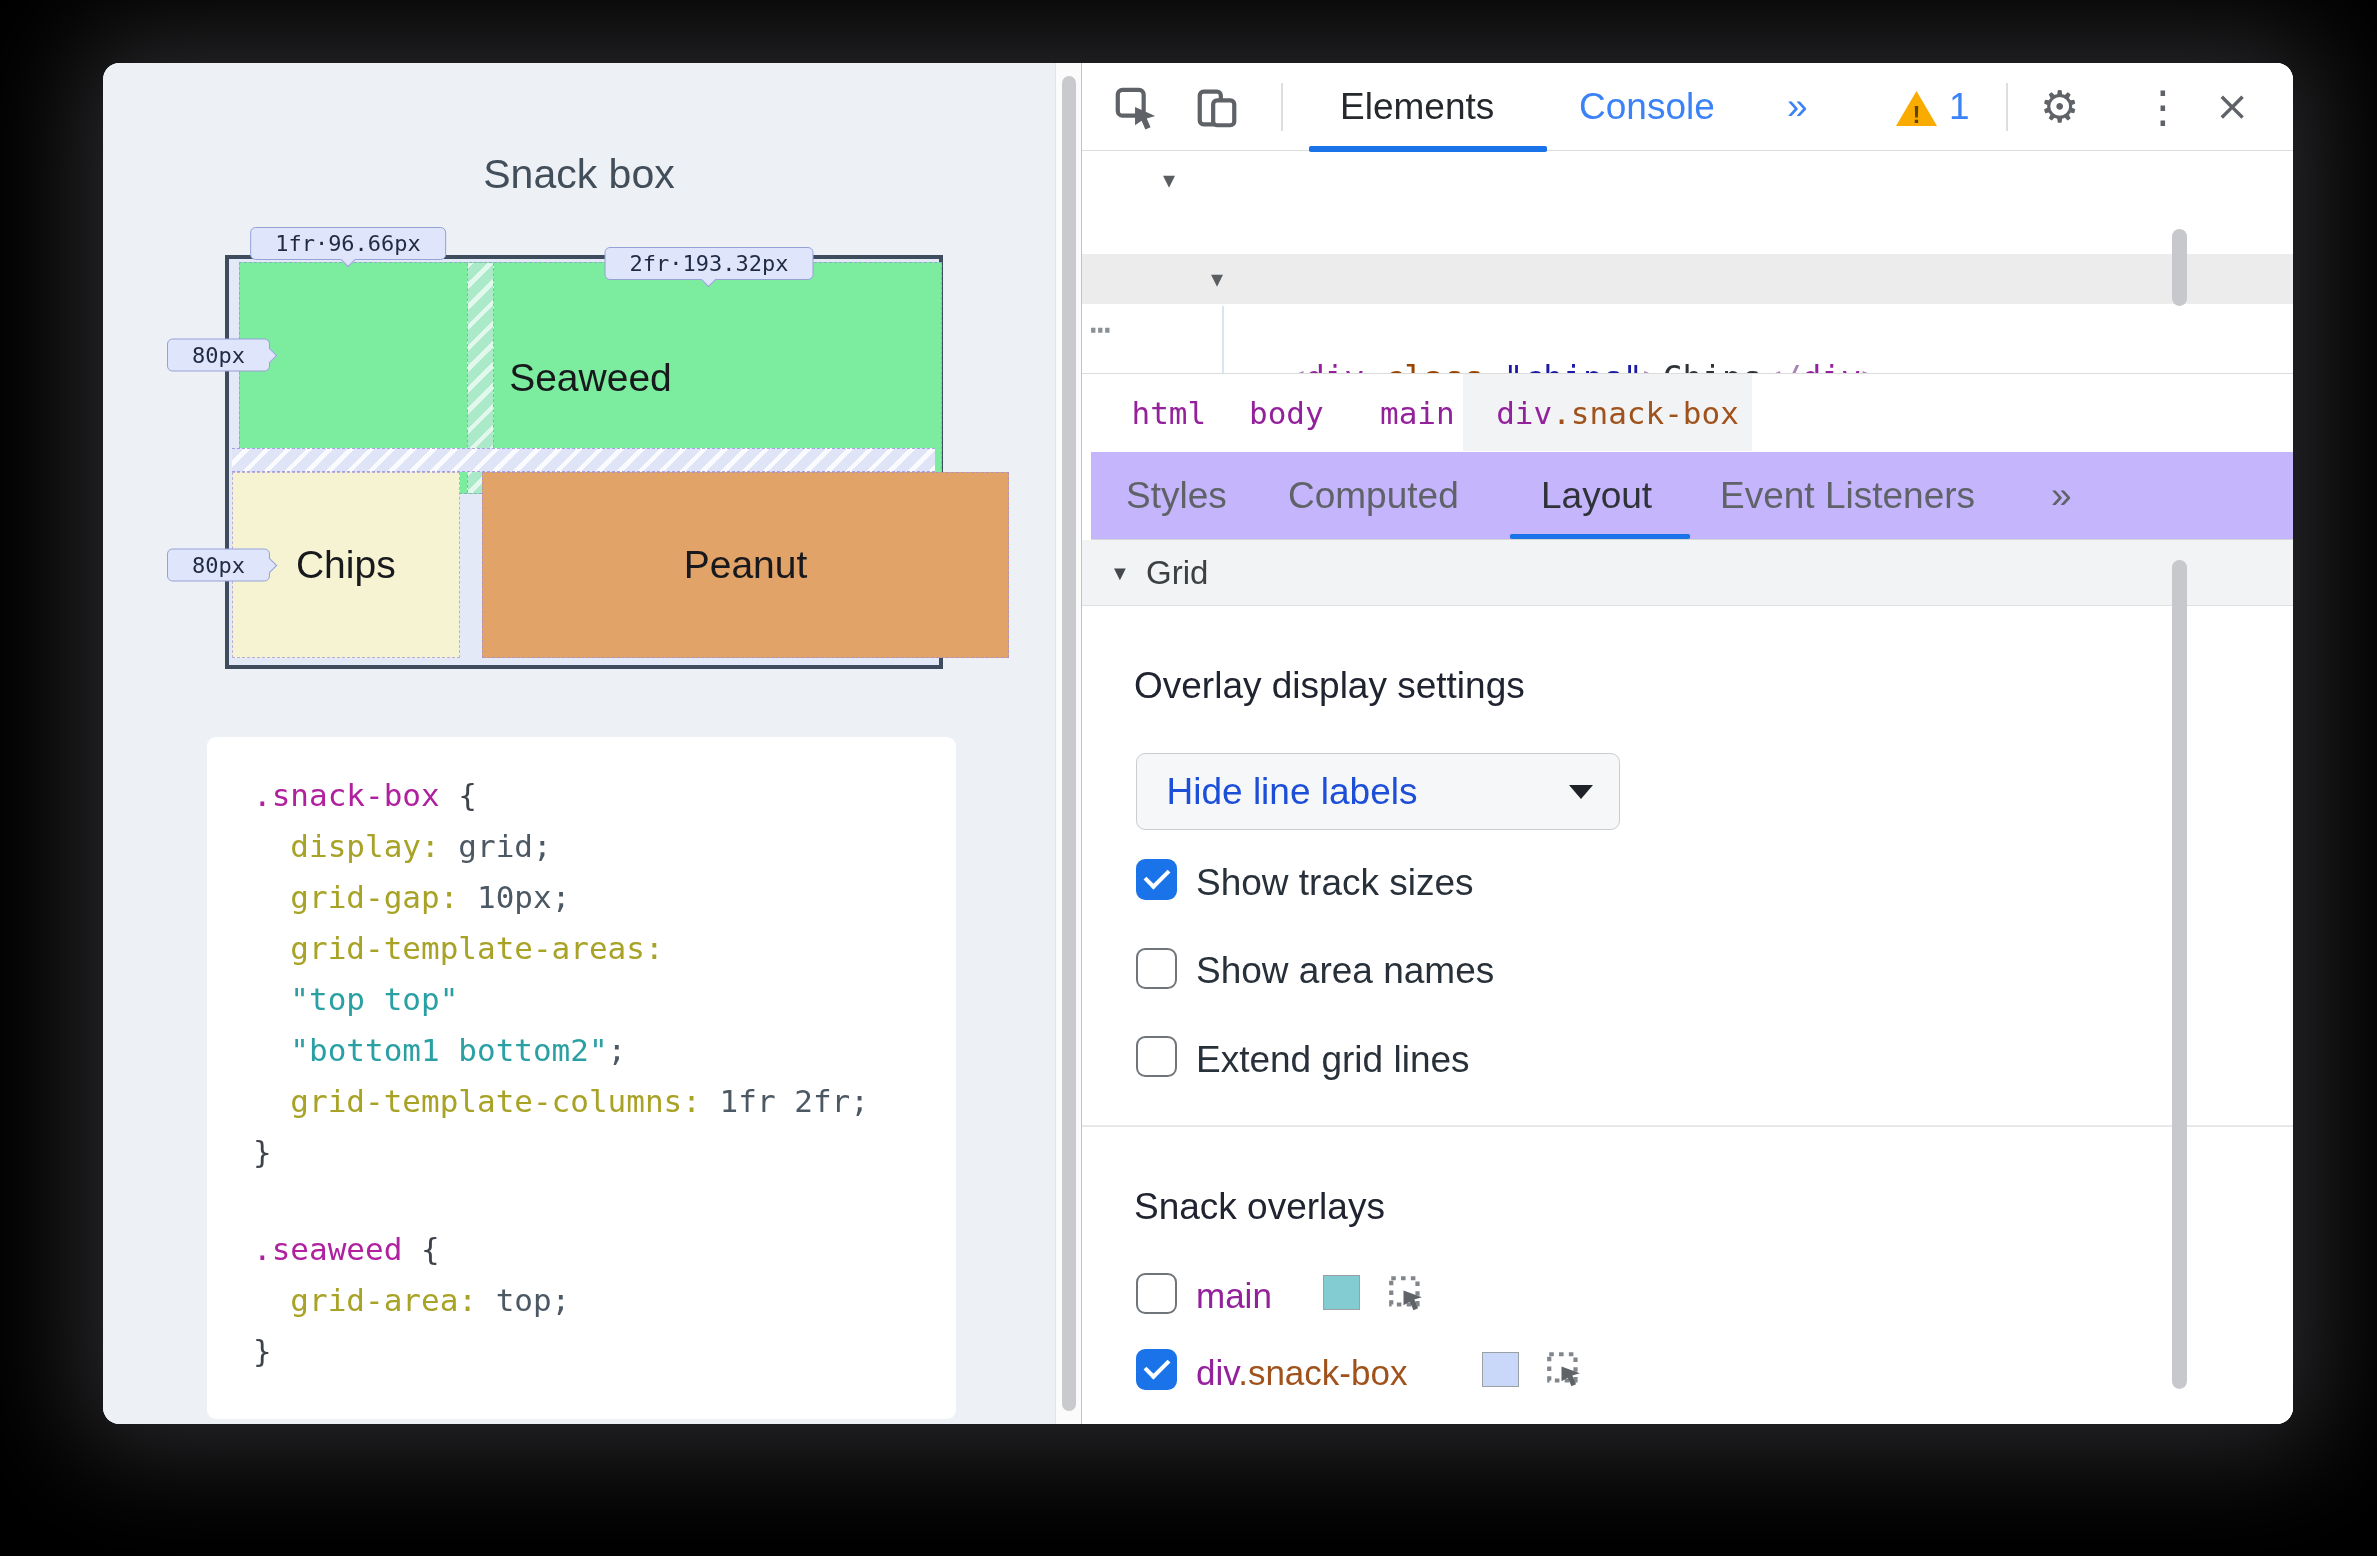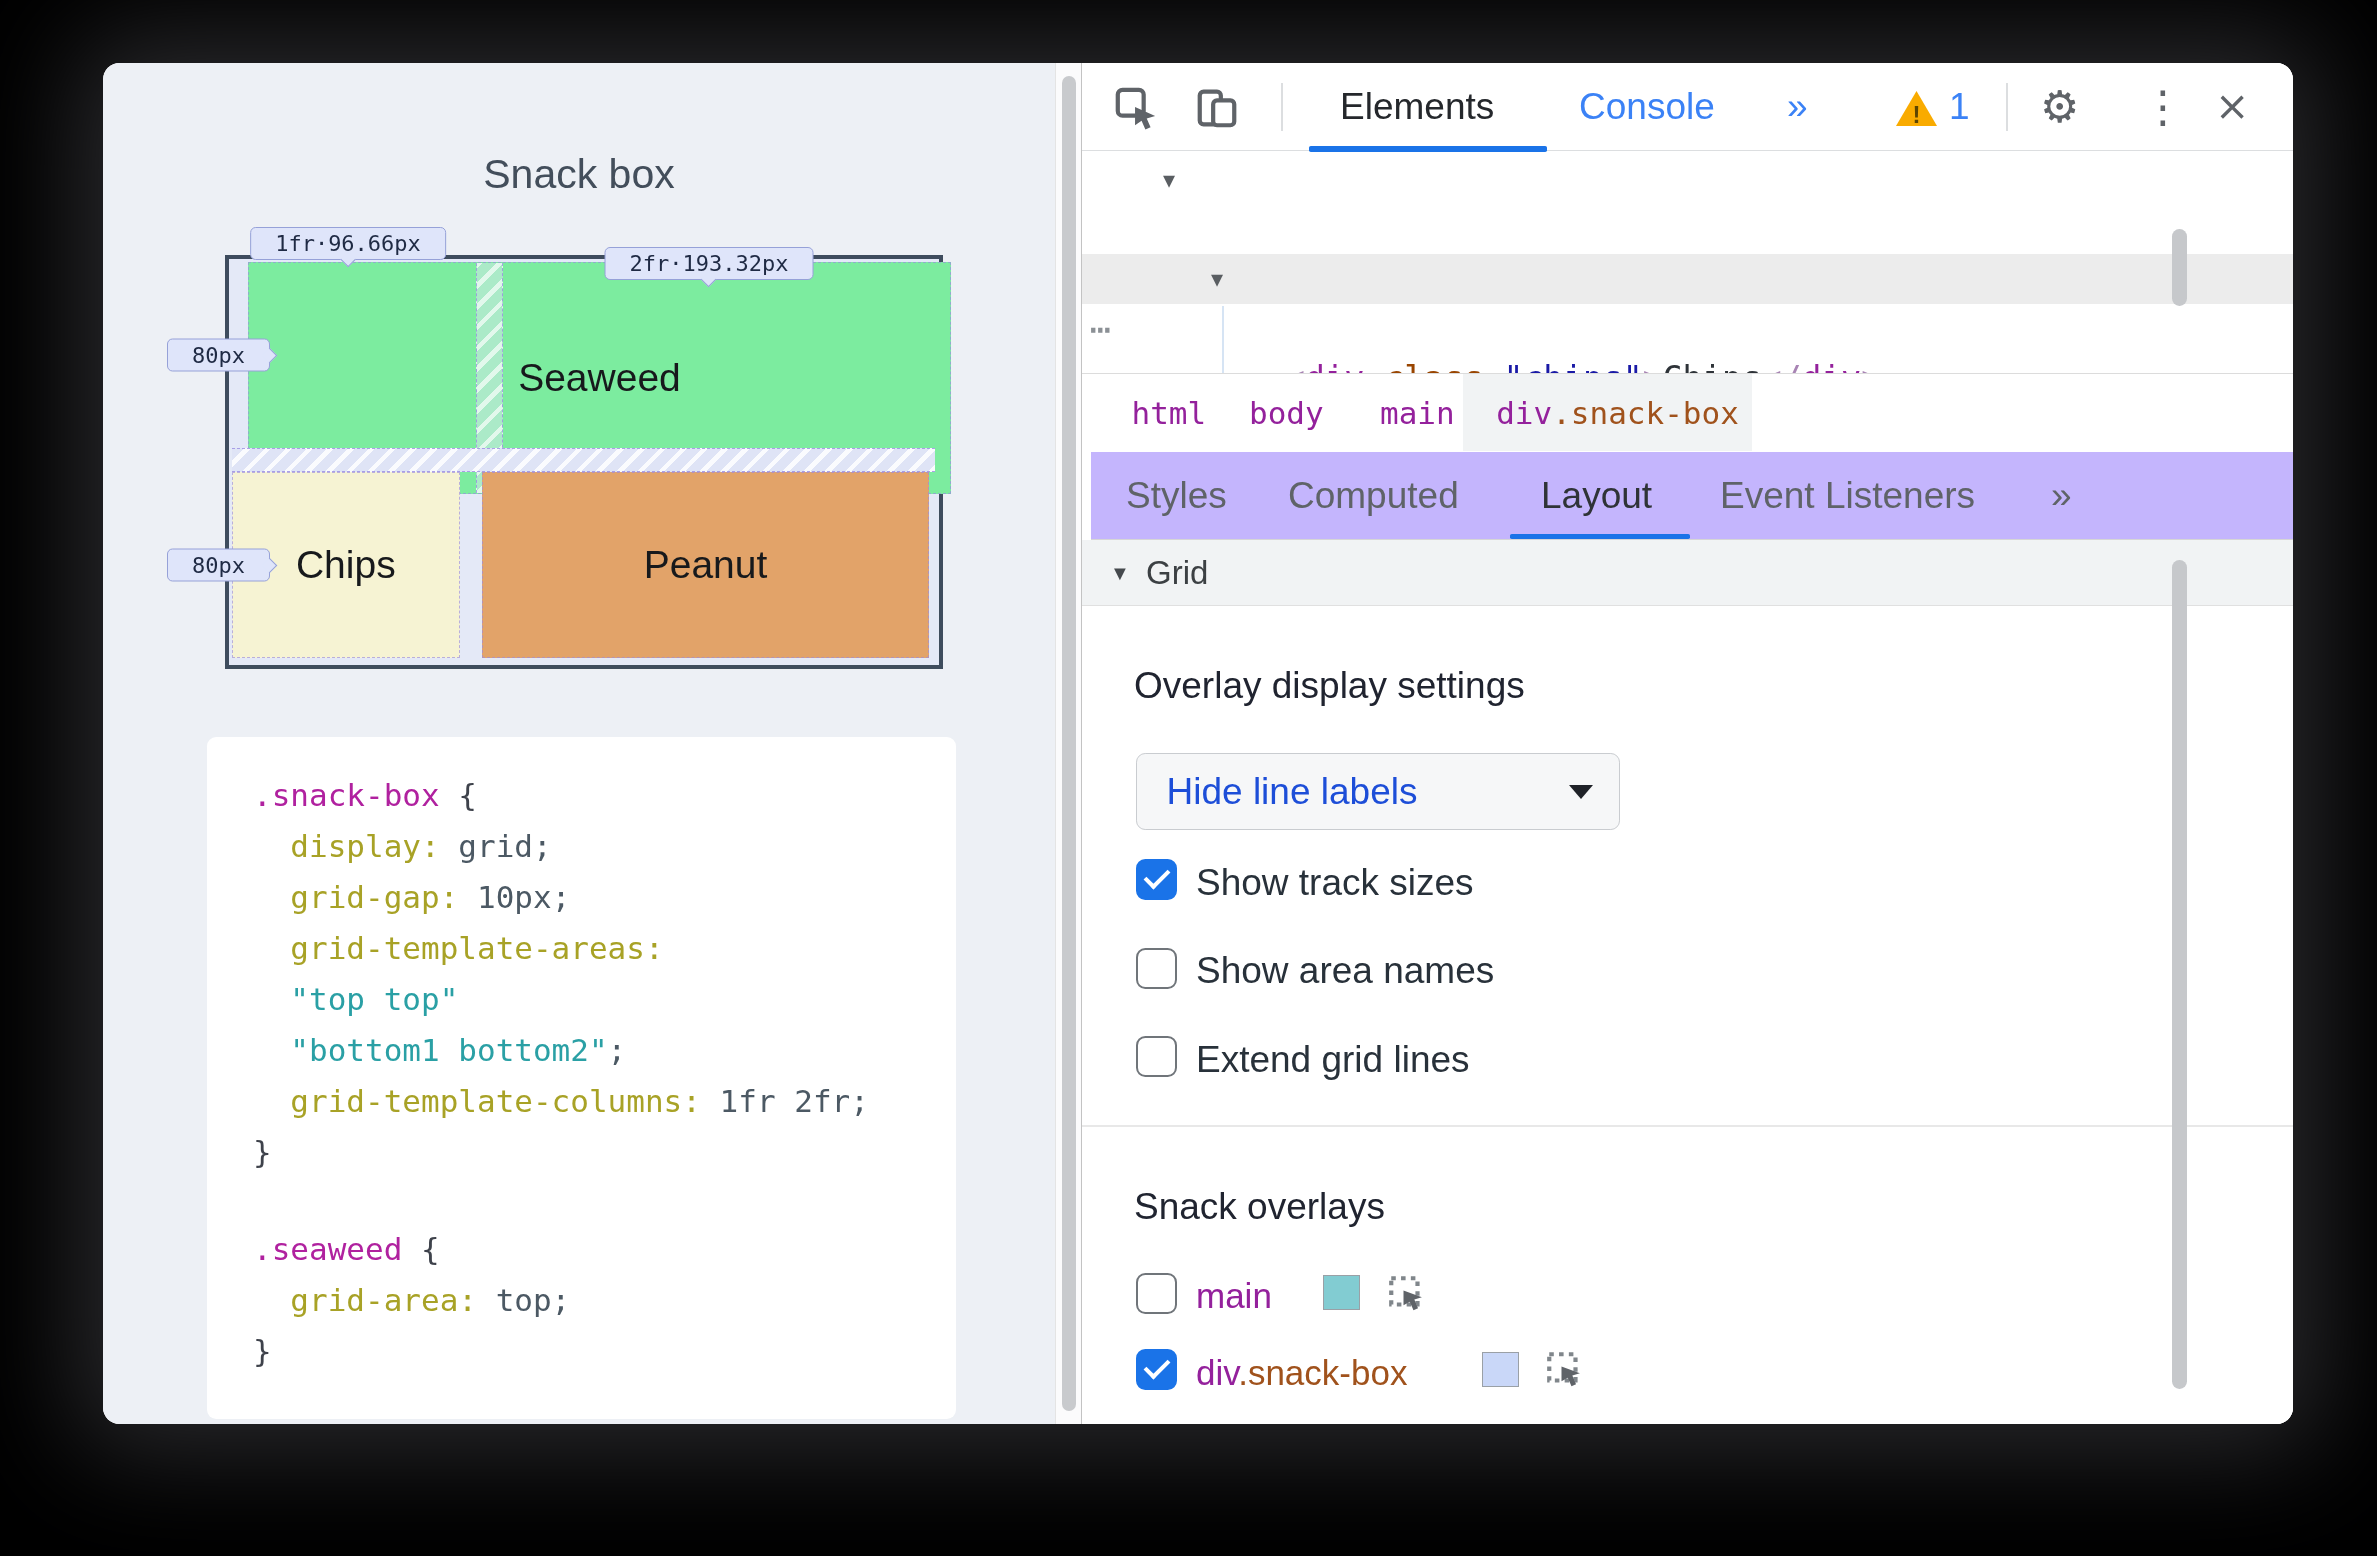--- a/index.html
+++ b/index.html
@@ -29,29 +29,29 @@
   .row-label-2 { left:64px; top:502px; }
   .col-label-1 { left:245px; }
   .col-label-2 { left:606px;margin-top:20px; }
 
   .grid-figure { position:absolute; left:122px; top:192px; width:718px; height:414px;
     border:4.6px solid #3e4c5d; background:#e4e9f7; }
   .hatch { background-color:#dfe4f6;
     background-image:repeating-linear-gradient(315deg, rgba(255,255,255,0.85) 0 4.6px, transparent 4.6px 14.7px); }
   .cell { position:absolute; display:flex; align-items:center; justify-content:center;
     font-size:39px; color:#17191c; border:1.8px dashed rgba(154,140,226,0.65); }
-  .cell-seaweed { left:19px; top:2.8px; width:703px; height:232px; background:#7cec9f; }
+  .cell-seaweed { left:10px; top:2.8px; width:703px; height:232px; background:#7cec9f; }
   .gap-col-overlay { position:absolute; left:227px; top:0; width:27px; height:100%;
     background-color:rgba(228,233,250,0.45);
     background-image:repeating-linear-gradient(315deg, rgba(255,255,255,0.65) 0 4.6px, transparent 4.6px 14.7px);
     border-left:1.8px dashed rgba(154,140,226,0.8); border-right:1.8px dashed rgba(154,140,226,0.8); }
   .gap-row { position:absolute; left:2.8px; top:189px; width:703px; height:24px;
     border-top:1.8px dashed rgba(154,140,226,0.8); border-bottom:1.8px dashed rgba(154,140,226,0.8); }
   .cell-chips { left:2.8px; top:213px; width:228px; height:186px; background:#f6f3d3; }
-  .cell-peanut { left:253px; top:213px; width:447px; height:186px; background:#e2a369; }
+  .cell-peanut { left:253px; top:213px; width:527px; height:186px; background:#e2a369; }
 
   .code-card { position:absolute; left:104px; top:674px; width:749px; height:682px;
     background:#fff; border-radius:9.2px; padding:33px 28px 0 46px;
     font-family:"DejaVu Sans Mono", monospace; font-size:31px; line-height:51px;
     white-space:pre; overflow:hidden; }
   .code-card .gap-line { height:46px; }
   .tok-sel   { color:#b0219f; }
   .tok-prop  { color:#a8a226; }
   .tok-val   { color:#4c5964; }
   .tok-str   { color:#2aa0a5; }

